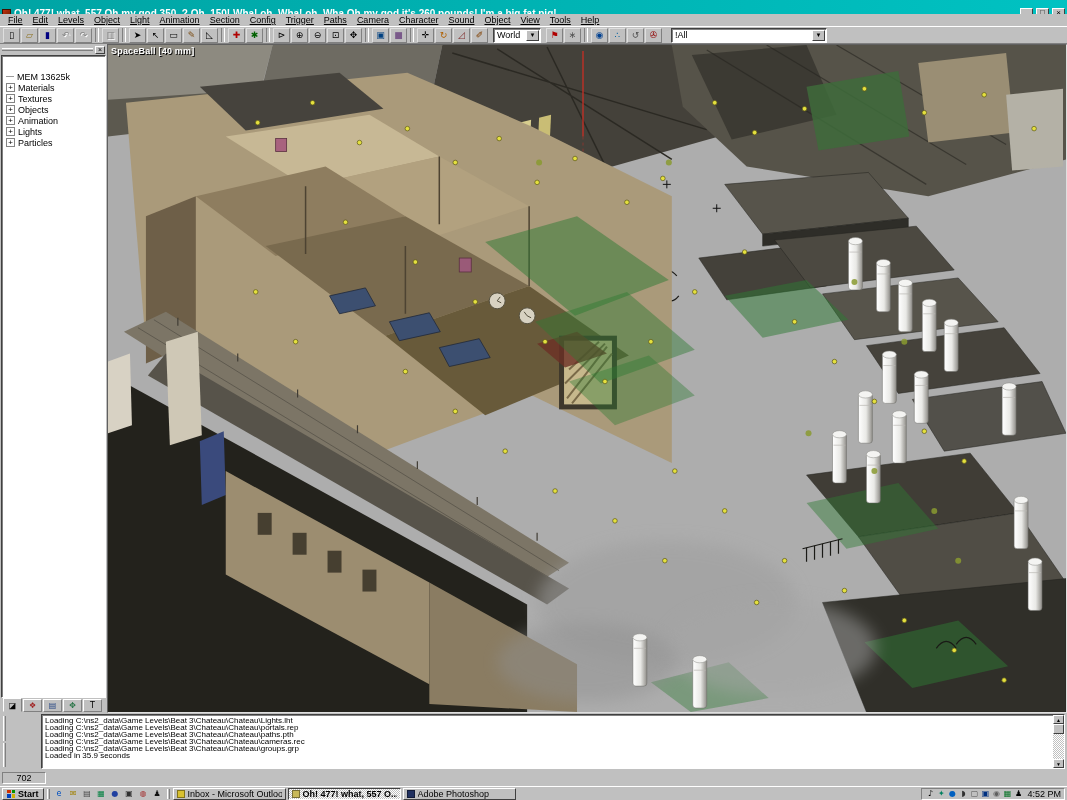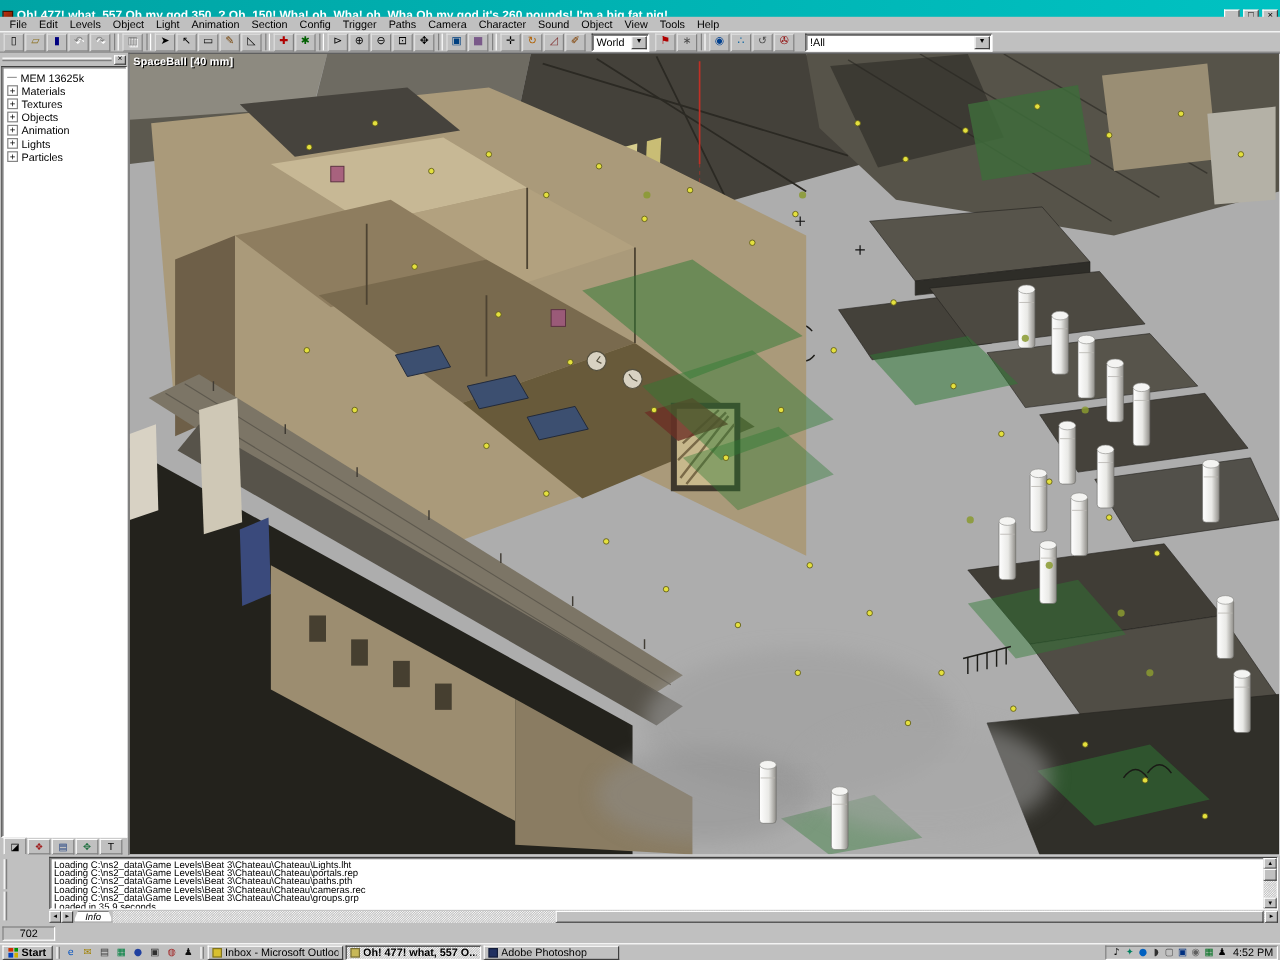--- a/index.html
+++ b/index.html
@@ -11,21 +11,21 @@
   
   .titlebar{position:absolute;top:0;left:0;right:0;height:26px;
     background:linear-gradient(90deg,#00a4a4,#00c2c2);
     display:flex;align-items:center;padding:0 2px;gap:3px;}
   .app-icon{width:9px;height:9px;flex:none;background:linear-gradient(135deg,#c03010,#702000);border:1px solid #401000;}
   .title-text{flex:1;color:#fff;font-weight:bold;font-size:10px;white-space:nowrap;overflow:hidden;}
   .tb-ctl{width:13px;height:11px;flex:none;background:#c0c0c0;border:1px solid;border-color:#fff #404040 #404040 #fff;
     font-size:8px;line-height:8px;text-align:center;padding:0;font-family:"Liberation Sans",sans-serif;}
   
   .menubar{position:absolute;top:14px;left:0;right:0;height:12px;display:flex;align-items:center;
-    padding-left:3px;font-size:9px;background:#c0c0c0;}
+    padding-left:3px;font-size:9px;background:#c0c0c0;text-decoration:underline;}
   .menu-item{padding:0 5px;cursor:default;}
   
   .toolbar{position:absolute;top:26px;left:0;right:0;height:18px;background:#c0c0c0;
     border-top:1px solid #fff;border-bottom:1px solid #808080;
     display:flex;align-items:center;padding-left:3px;gap:1px;}
   .tbtn{width:17px;height:15px;flex:none;background:#c0c0c0;border:1px solid;
     border-color:#dfdfdf #808080 #808080 #dfdfdf;display:flex;align-items:center;justify-content:center;padding:0;}
   .tglyph{font-size:9px;line-height:9px;font-family:"DejaVu Sans",sans-serif;}
   .tbtn.disabled .tglyph{color:#848484;text-shadow:1px 1px 0 #fff;}
   .tbtn.sep{width:4px;border:none;background:transparent;border-left:1px solid #808080;border-right:1px solid #fff;margin:0 2px;height:14px;}
@@ -35,21 +35,21 @@
     display:flex;align-items:center;justify-content:center;font-size:6px;margin-left:auto;margin-right:1px;}
   
   .main{position:absolute;top:44px;left:0;right:0;bottom:87px;display:flex;}
   .sidepanel{width:107px;flex:none;background:#c0c0c0;display:flex;flex-direction:column;padding:1px 1px 0 1px;}
   .panel-head{height:9px;display:flex;align-items:center;gap:2px;padding:0 1px;}
   .grip-h{flex:1;height:3px;border-top:1px solid #fff;border-bottom:1px solid #808080;}
   .panel-close{width:10px;height:8px;background:#c0c0c0;border:1px solid;border-color:#fff #404040 #404040 #fff;
     font-size:7px;line-height:5px;text-align:center;padding:0;}
   .tree-box{flex:1;background:#fff;border:1px solid;border-color:#404040 #fff #fff #404040;
     box-shadow:inset 1px 1px 0 #808080;margin-top:1px;overflow:hidden;font-size:9px;padding:3px 0 0 4px;}
-  .tree-root{display:flex;align-items:center;gap:3px;height:11px;}
+  .tree-root{display:flex;align-items:center;gap:3px;height:11px;margin-top:12px;}
   .tree-stub{width:8px;height:1px;background:#9a9a9a;}
   .tree-item{display:flex;align-items:center;gap:3px;height:11px;}
   .plusbox{width:9px;height:9px;flex:none;border:1px solid #848484;background:#fff;
     font-size:8px;line-height:7px;text-align:center;color:#000;}
   .panel-tabs{height:15px;display:flex;gap:1px;padding:1px 2px 1px 2px;align-items:flex-end;}
   .ptab{width:19px;height:13px;background:#c0c0c0;border:1px solid;border-color:#fff #808080 #808080 #fff;
     display:flex;align-items:center;justify-content:center;padding:0;font-size:8px;font-family:"DejaVu Sans",sans-serif;}
   .ptab.active{height:14px;border-bottom-color:#c0c0c0;}
   .viewport{flex:1;position:relative;background:#adadad;border:1px solid;border-color:#606060 #dfdfdf #dfdfdf #606060;overflow:hidden;}
   .viewport svg{position:absolute;inset:0;width:100%;height:100%;}
@@ -578,29 +578,20 @@
           <div class="log-line">Loading C:\ns2_data\Game Levels\Beat 3\Chateau\Chateau\cameras.rec</div>
           <div class="log-line">Loading C:\ns2_data\Game Levels\Beat 3\Chateau\Chateau\groups.grp</div>
           <div class="log-line">Loaded in 35.9 seconds</div>
         </div>
       <div class="vscroll dither">
         <button class="sb-btn">▲</button>
         <span class="vthumb"></span>
         <button class="sb-btn" style="margin-top:auto;">▼</button>
       </div>
     </div>
-    <div class="log-bottom">
-      <button class="tabscroll">◄</button>
-      <button class="tabscroll">►</button>
-      <span class="info-tab">Info</span>
-      <span class="hscroll dither">
-        <span class="hthumb"></span>
-        <button class="hright">►</button>
-      </span>
-    </div>
   </div>
 </div>
 
 <div class="statusbar">
   <span class="status-cell status-num">702</span>
 </div>
 
 <div class="taskbar">
   <button class="start-btn">
     <span class="win-flag">

